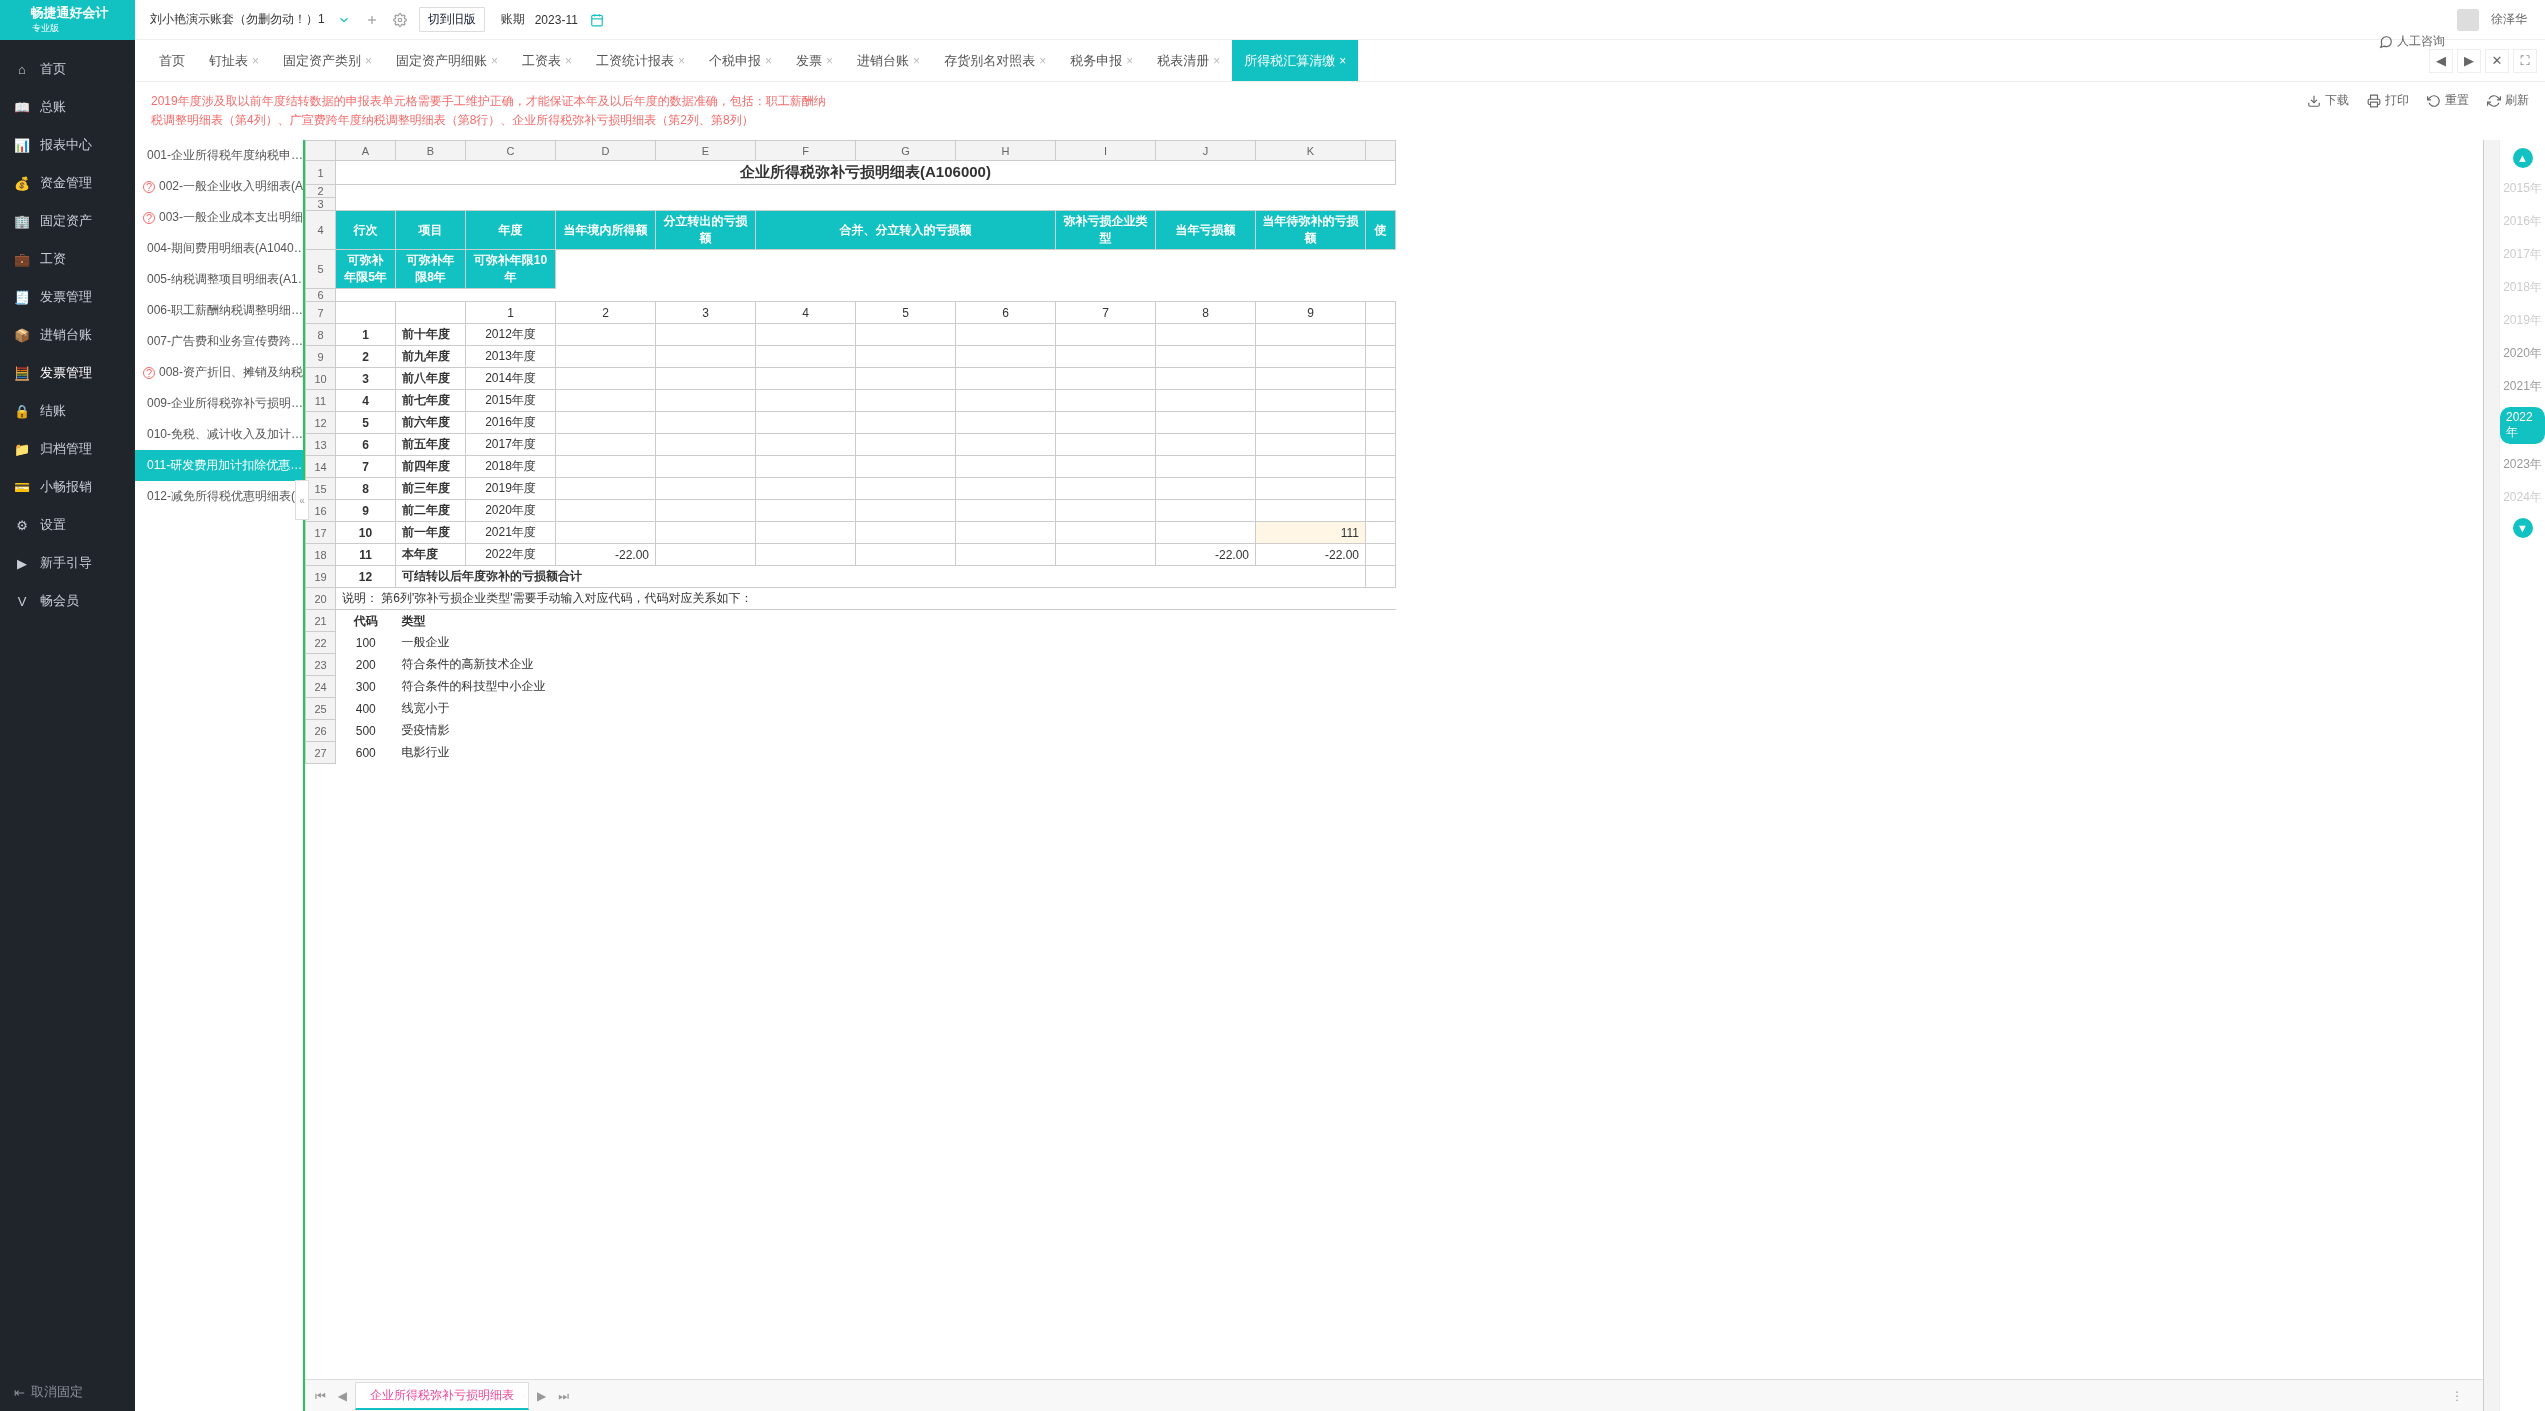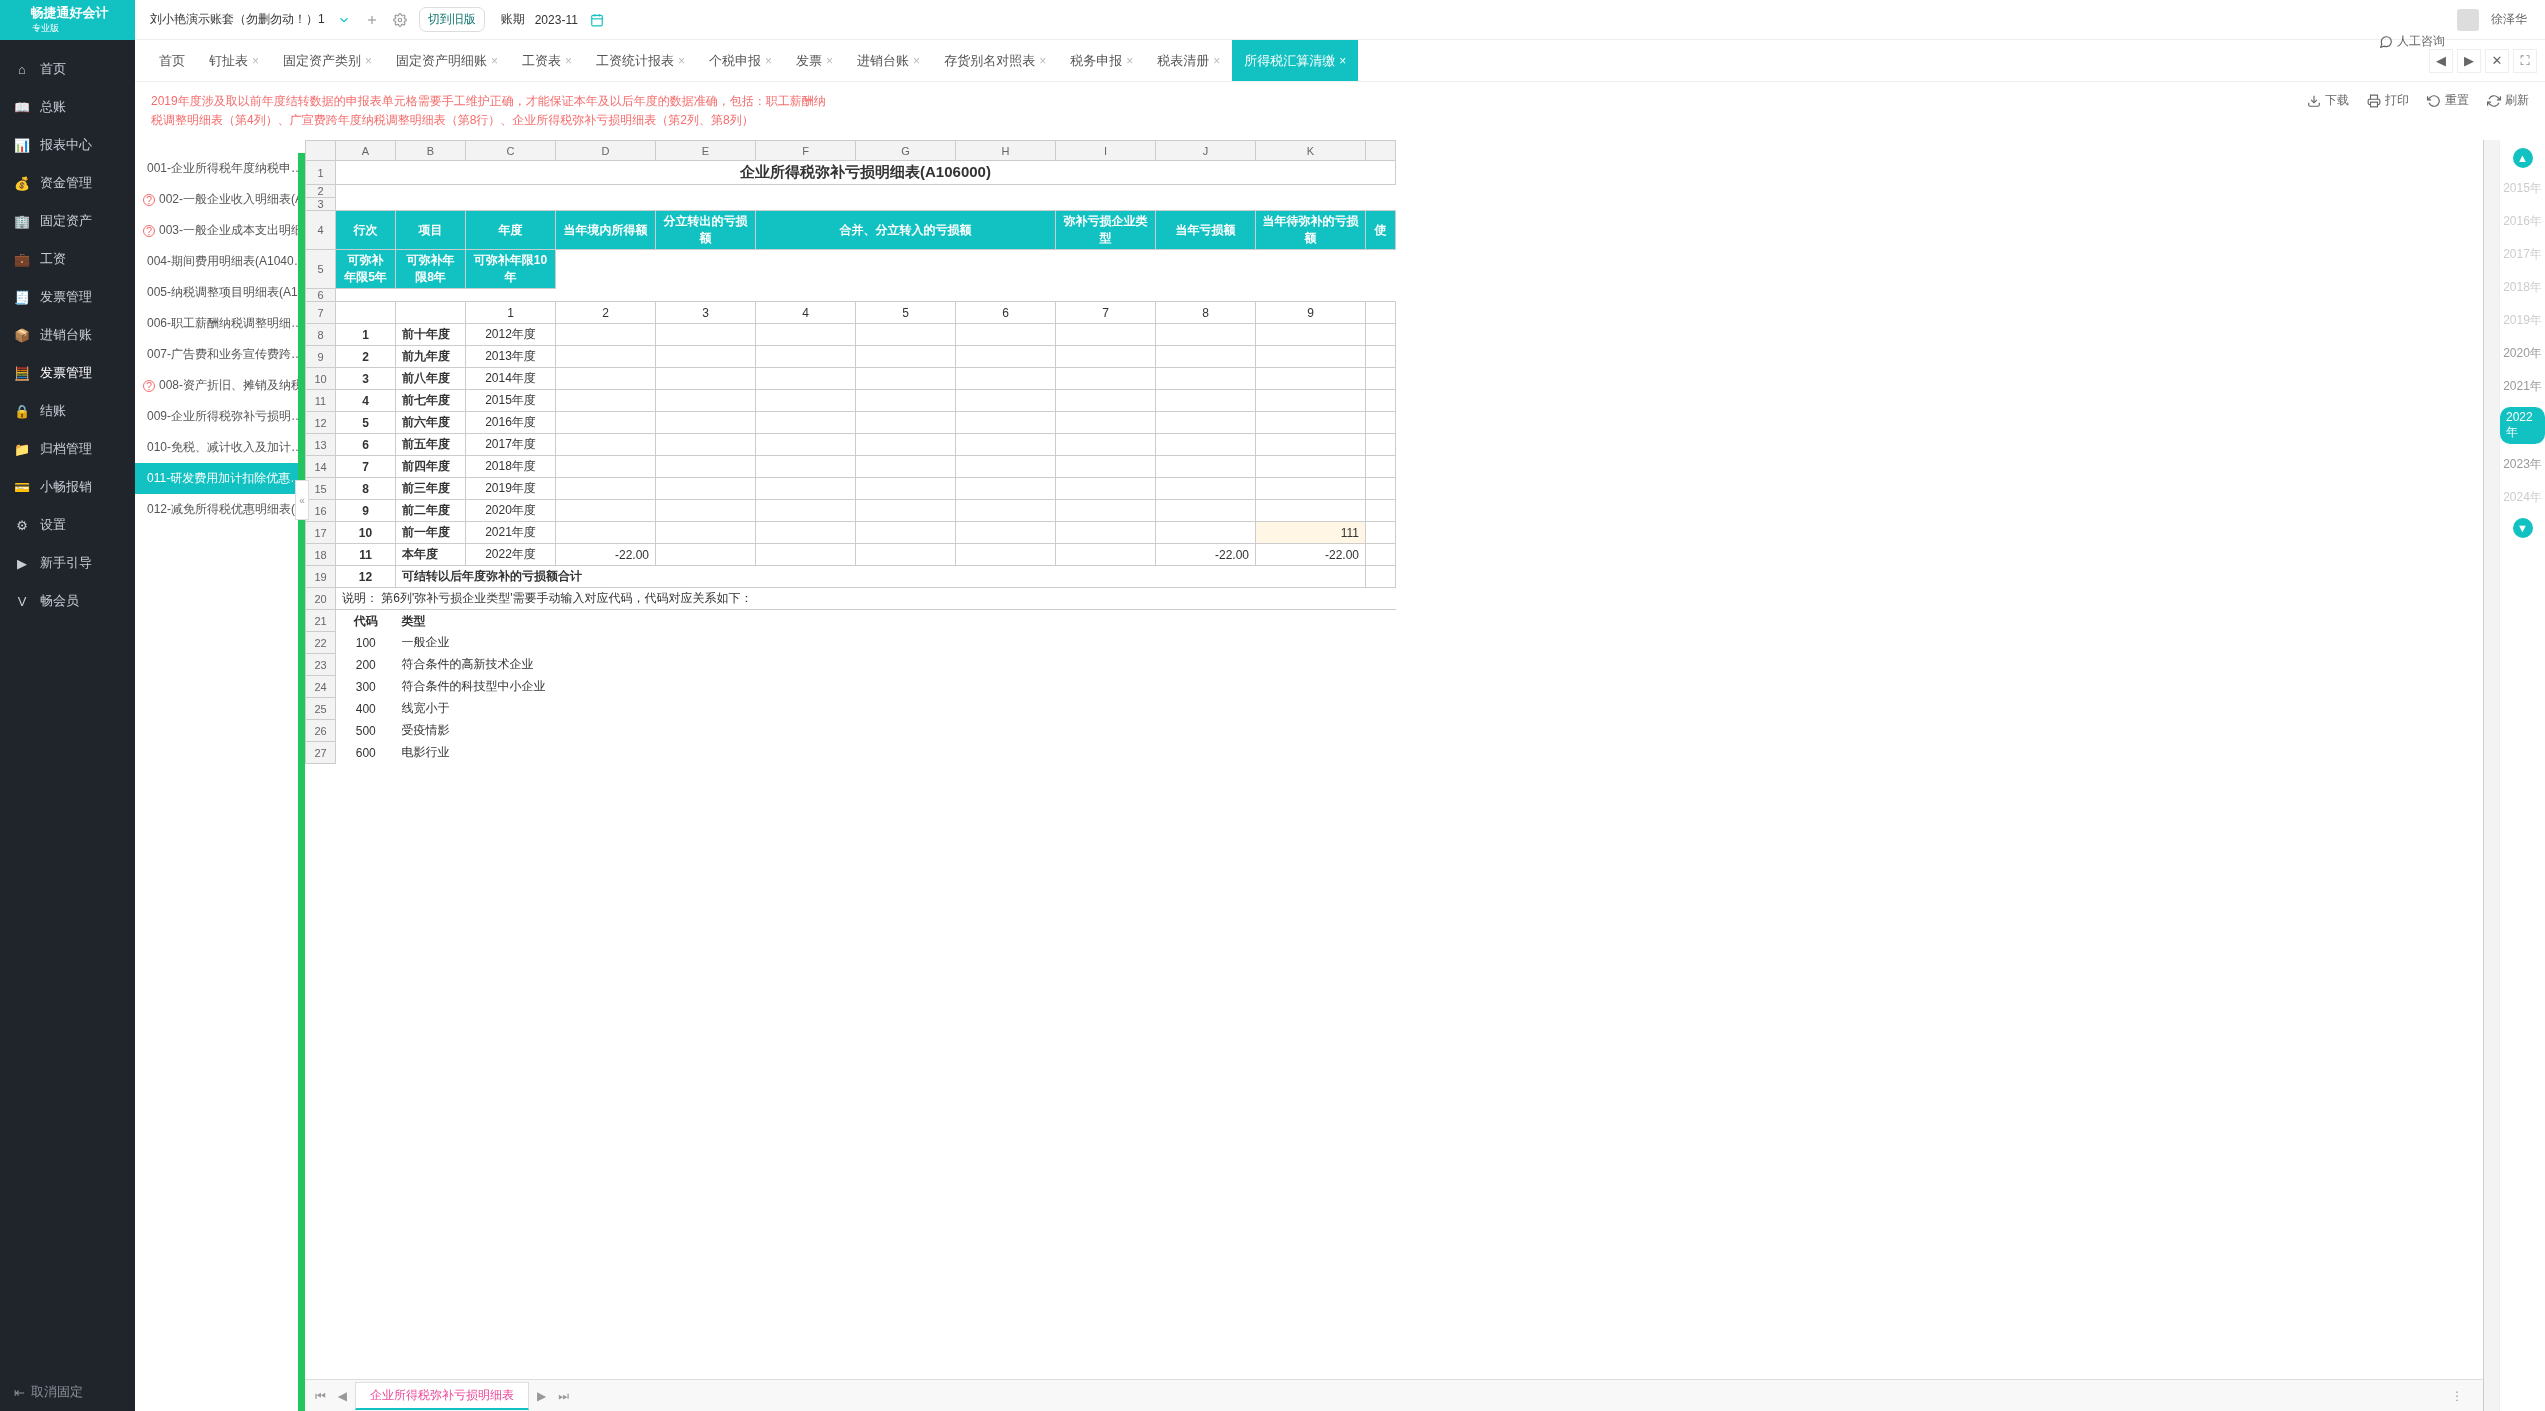--- a/index.html
+++ b/index.html
@@ -5,21 +5,21 @@
 * { margin: 0; padding: 0; box-sizing: border-box; }
 body { font-family: "Microsoft YaHei", Arial, sans-serif; font-size: 12px; color: #333; background: #fff; overflow: hidden; }
 .app { display: flex; flex-direction: column; height: 100vh; width: 100vw; }
 .topbar { display: flex; align-items: center; height: 40px; border-bottom: 1px solid #eee; }
 .logo { width: 135px; height: 40px; background: #12c2c2; color: #fff; display: flex; flex-direction: column; align-items: center; justify-content: center; font-size: 11px; padding-left:4px;}
 .logo .t1 { font-weight: bold; font-size: 13px; }
 .logo .t2 { font-size: 9px; align-self: flex-start; margin-left: 28px;}
 .top-left { display: flex; align-items: center; gap: 10px; padding-left: 15px; }
 .account-name { color: #333; }
 .iconbtn { width: 18px; height: 18px; display: inline-flex; align-items: center; justify-content: center; color: #999; cursor: pointer; }
-.switch-old { border: 1px solid #ddd; border-radius: 7px; padding: 3px 8px; color: #0f766e; cursor: pointer; }
+.switch-old { border: 1px solid #ddd; border-radius: 1px; padding: 3px 8px; color: #0f172a; cursor: pointer; }
 .period-label { color: #333; margin-left: 6px;}
 .period-val { color: #333; }
 .top-right { margin-left: auto; display: flex; align-items: center; gap: 12px; padding-right: 18px; color: #666; }
 .avatar { width: 22px; height: 22px; background: #ddd; border-radius: 3px; display: inline-block;}
 .mainrow { display: flex; flex: 1; min-height: 0; }
 .sidebar { width: 135px; background: #20242b; color: #c8cdd6; display: flex; flex-direction: column; padding-top: 10px; font-size: 13px;}
 .side-item { display: flex; align-items: center; gap: 10px; padding: 10px 14px; cursor: pointer; }
 .side-item.active { color: #fff; }
 .side-foot { margin-top: auto; padding: 10px 14px; color: #8a8f99; display:flex; align-items:center; gap:6px;}
 .content { flex: 1; display: flex; flex-direction: column; min-width: 0; }
@@ -28,21 +28,21 @@
 .tab .x { color: #bbb; font-size: 12px;}
 .tab.active { background: #12c2c2; color: #fff; }
 .tab.active .x { color: #fff; }
 .tab-ctrl { margin-left: auto; display: flex; align-items: center; gap: 4px; padding-right: 8px;}
 .tab-ctrl span { width: 24px; height: 24px; display: inline-flex; align-items: center; justify-content: center; border: 1px solid #eee; cursor: pointer; color:#666;}
 .notice-row { display: flex; align-items: flex-start; padding: 10px 16px; gap: 4px; }
 .notice { color: #f56c6c; font-size: 12px; max-width: 680px; line-height: 1.6;}
 .toolbar { margin-left: auto; display: flex; gap: 18px; color: #666; align-items:center;}
 .tool { display: flex; align-items: center; gap: 4px; cursor: pointer; }
 .workarea { flex: 1; display: flex; min-height: 0; position: relative;}
-.leftlist { width: 170px; border-right: 7px solid #22c55e; overflow-y: auto; font-size: 12px; color:#555;margin-top:13px;}
+.leftlist { width: 170px; border-right: 2px solid #22c55e; overflow-y: auto; font-size: 12px; color:#555;}
 .leftlist .li { padding: 7px 8px; white-space: nowrap; overflow: hidden; text-overflow: ellipsis; cursor: pointer; display:flex; align-items:center; gap:4px;}
 .leftlist .li.sel { background: #12c2c2; color: #fff; }
 .leftlist .qmark { color:#f56c6c; font-size:11px; border:1px solid #f56c6c; border-radius:50%; width:12px; height:12px; display:inline-flex; align-items:center; justify-content:center; flex-shrink:0;}
 .collapse { position: absolute; left: 160px; top: 340px; background:#fff; border:1px solid #ddd; width:14px; height:40px; display:flex; align-items:center; justify-content:center; color:#999; cursor:pointer; font-size:10px; z-index:5;}
 .sheet-zone { flex: 1; display: flex; flex-direction: column; min-width: 0;}
 .sheet-wrap { flex: 1; overflow: auto; position: relative;}
 table.sheet { border-collapse: collapse; table-layout: fixed; }
 table.sheet th.colhdr, table.sheet td.rowhdr { background: #f3f3f3; border: 1px solid #ccc; text-align: center; color:#666; font-weight:normal; font-size:11px;}
 table.sheet th.colhdr { height: 20px; }
 table.sheet td.rowhdr { width: 30px; }

